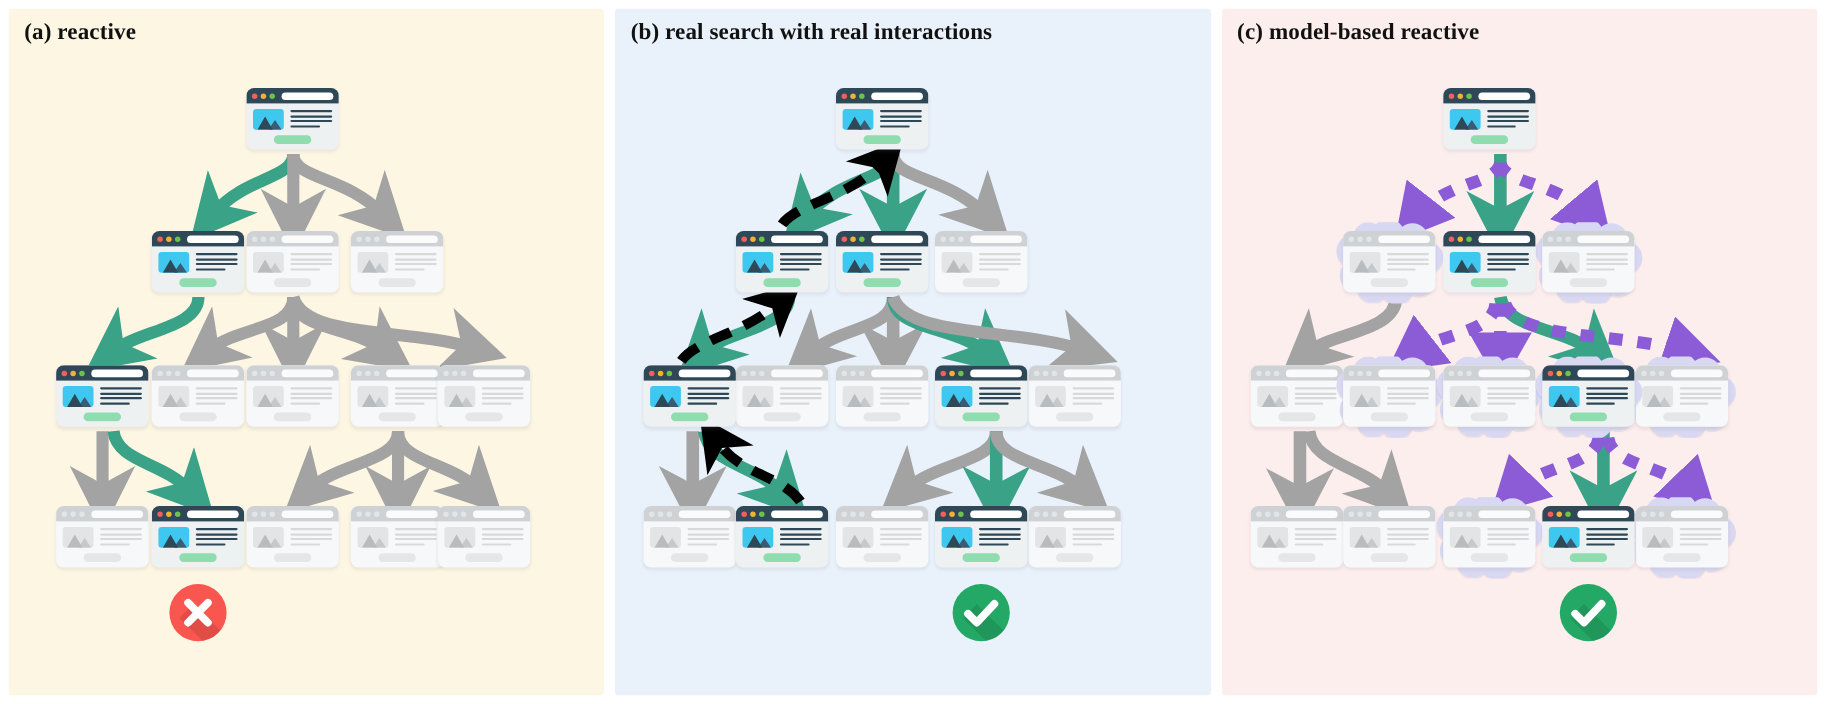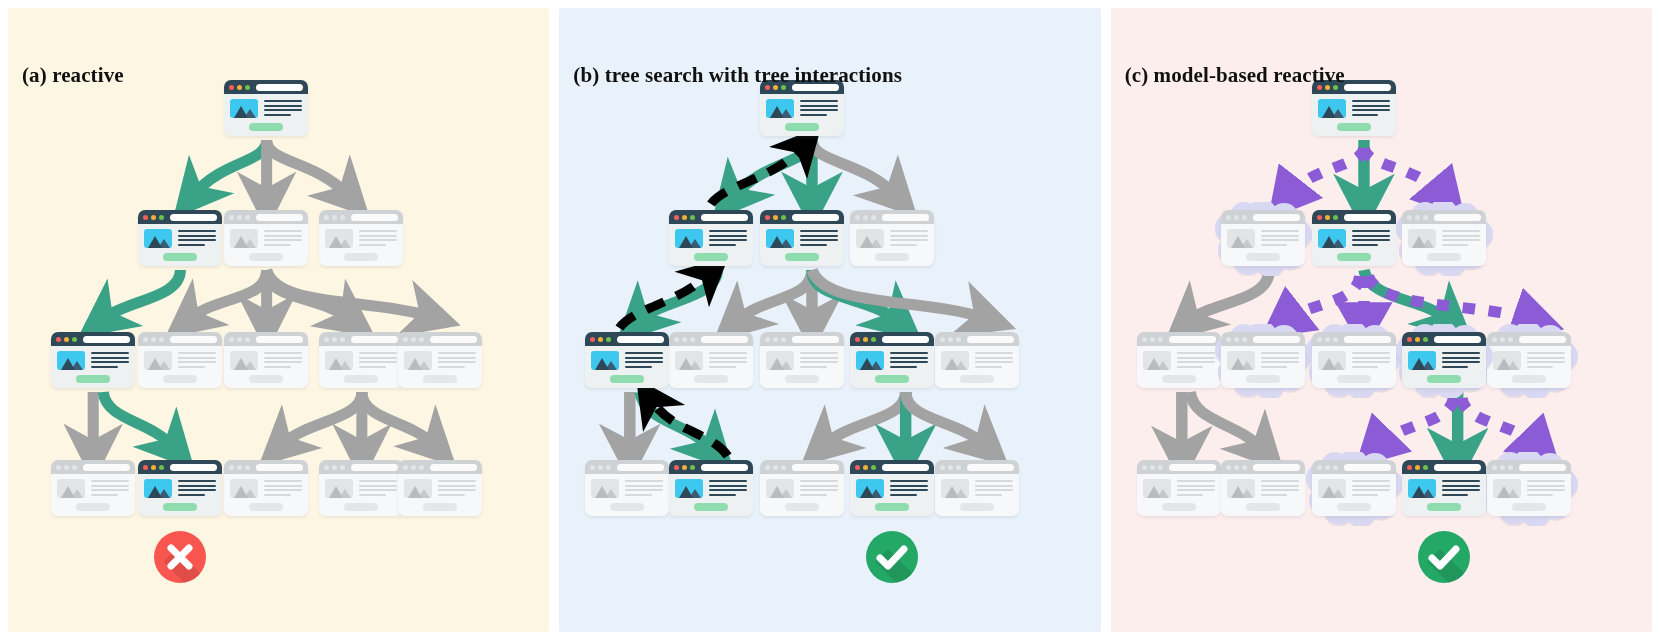--- a/index.html
+++ b/index.html
@@ -27,21 +27,20 @@
   .panel-title{
     position:absolute;
     left:14px; top:8px;
     font-family:"Liberation Serif", serif;
     font-weight:bold;
     font-size:21px;
     color:#111111;
     letter-spacing:.1px;
     white-space:nowrap;
     z-index:40;
-    margin-top:47px;
   }
   .svg-layer{position:absolute;inset:0;width:100%;height:100%;}
   .nodes-layer{position:absolute;inset:0;}
 
   
   .node{
     position:absolute;
     width:84px;height:56px;
     transform:translate(-50%,-50%);
   }
@@ -516,21 +515,21 @@
         <div class="badge fail" style="left: 172px; top: 549px;">
           <div class="shadow"></div>
           <svg viewBox="0 0 52 52" width="52" height="52" style="position: relative;">
             <path d="M17,17 L35,35 M35,17 L17,35" stroke="#ffffff" stroke-width="7" stroke-linecap="round" stroke-linejoin="round" fill="none"></path>
           </svg>
         </div>
       </div>
   </div>
 
   <div class="panel" id="panel-1" style="background: rgb(233, 241, 250);">
-    <div class="panel-title">(b) tree search with tree interactions</div>
+    <div class="panel-title">(b) real search with real interactions</div>
     <svg class="svg-layer" viewBox="0 0 520 624" preserveAspectRatio="none">
       <defs>
         <marker id="bG" markerWidth="6" markerHeight="6" refX="2.4" refY="3" orient="auto">
           <path d="M0,0.3 L5.4,3 L0,5.7 L1.5,3 Z" fill="#3aa287"></path>
         </marker>
         <marker id="bA" markerWidth="6" markerHeight="6" refX="2.4" refY="3" orient="auto">
           <path d="M0,0.3 L5.4,3 L0,5.7 L1.5,3 Z" fill="#a3a3a3"></path>
         </marker>
         <marker id="bK" markerWidth="6" markerHeight="6" refX="2.2" refY="3" orient="auto">
           <path d="M0,0.3 L5.4,3 L0,5.7 L1.5,3 Z" fill="#000000"></path>

